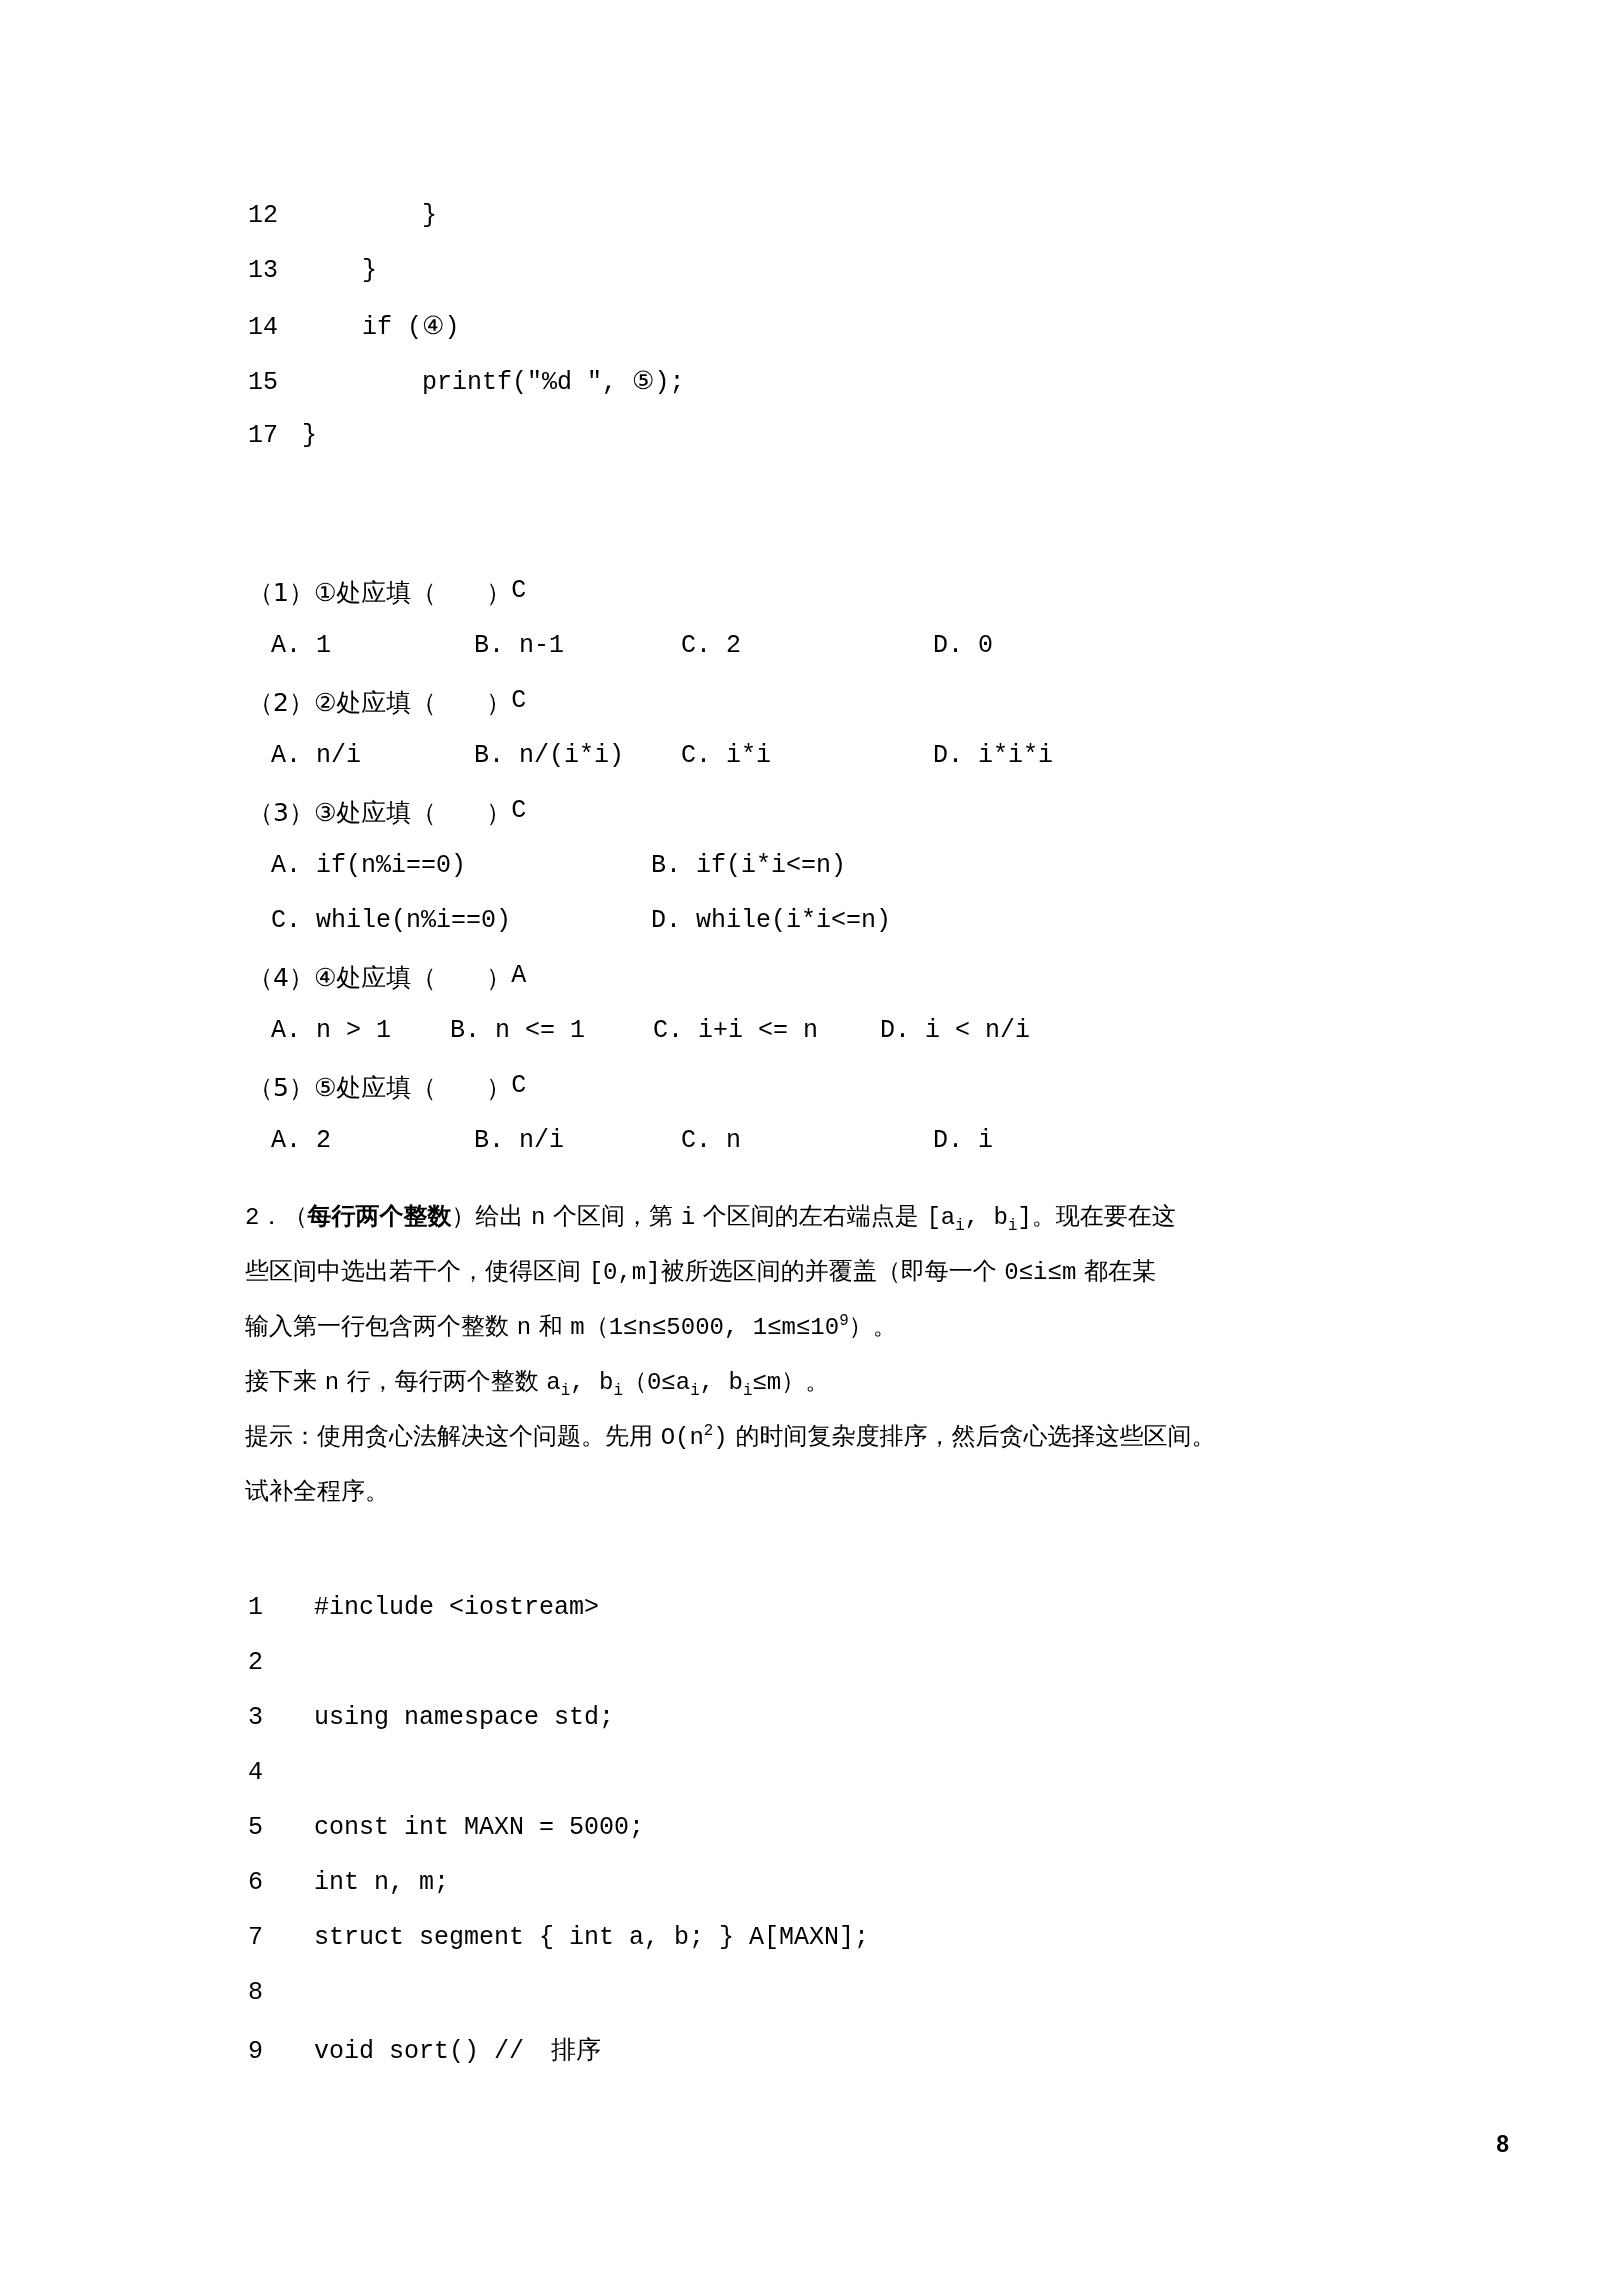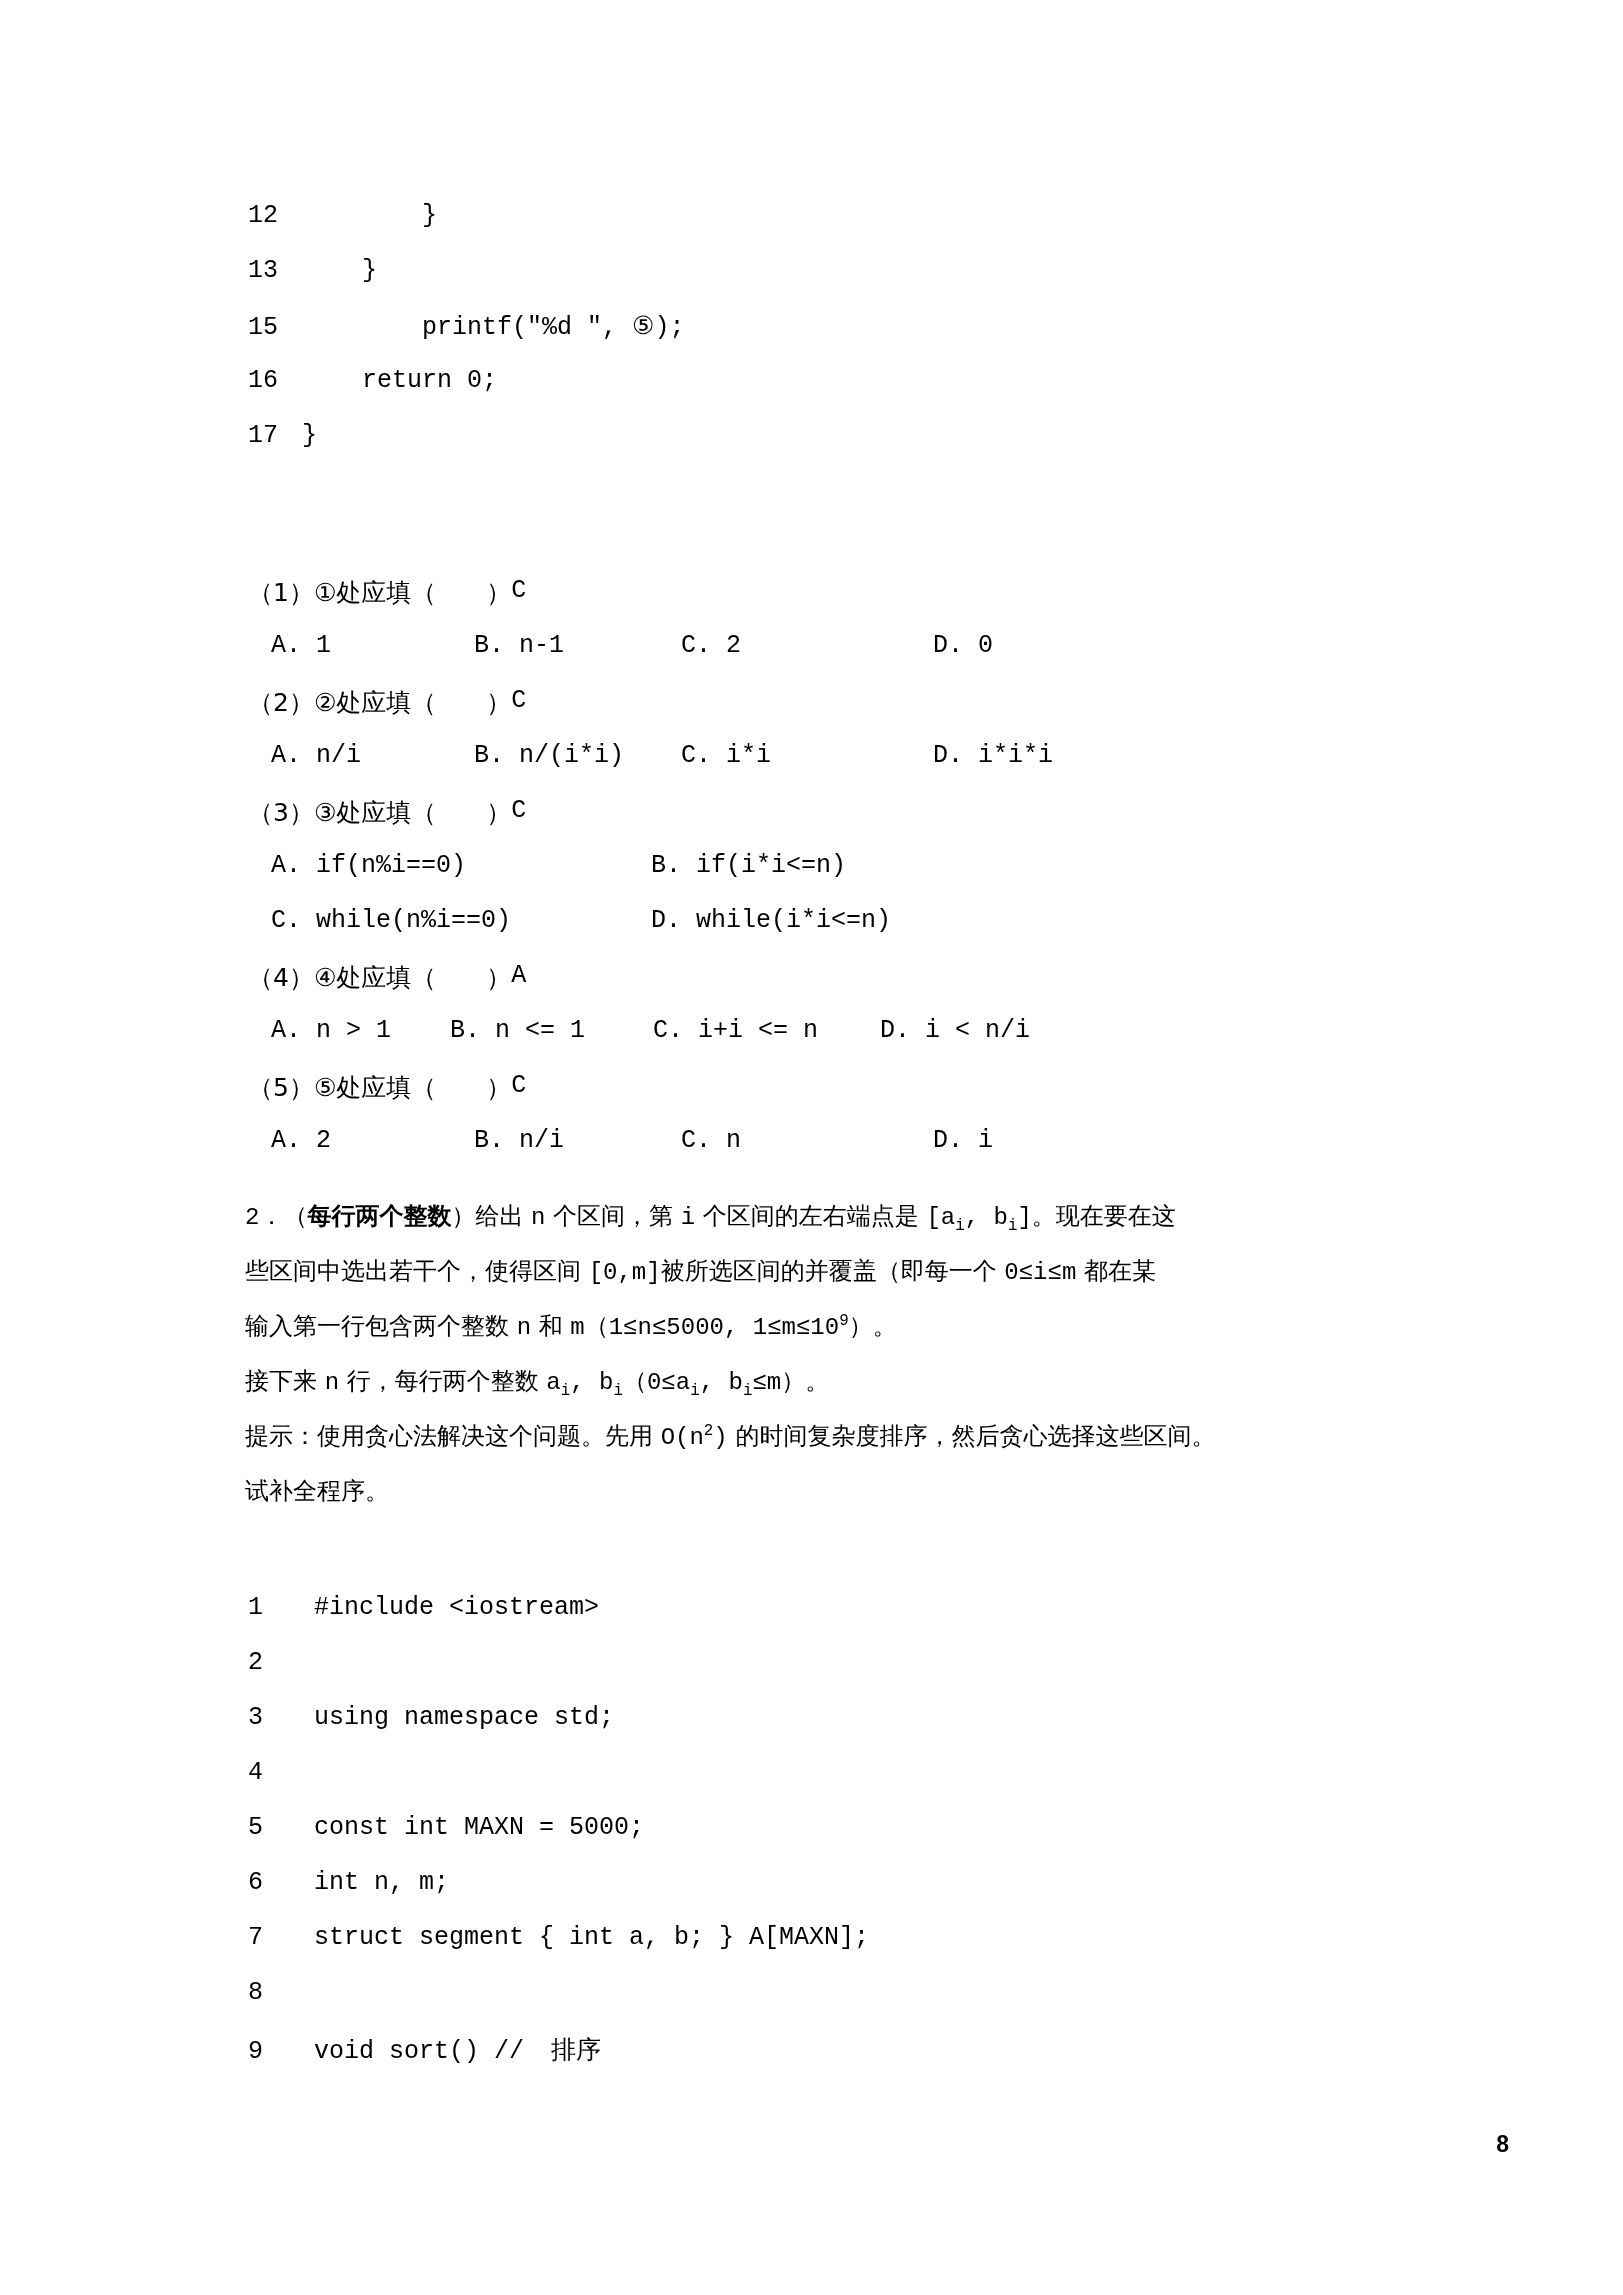--- a/index.html
+++ b/index.html
@@ -158,26 +158,26 @@
   <div id="top-code">
       <div class="code-line">
         <span class="ln">12</span>
         <span class="src">        }</span>
       </div>
       <div class="code-line">
         <span class="ln">13</span>
         <span class="src">    }</span>
       </div>
       <div class="code-line">
+        <span class="ln">14</span>
+        <span class="src">    if (④)</span>
+      </div>
+      <div class="code-line">
         <span class="ln">15</span>
         <span class="src">        printf("%d ", ⑤);</span>
-      </div>
-      <div class="code-line">
-        <span class="ln">16</span>
-        <span class="src">    return 0;</span>
       </div>
       <div class="code-line">
         <span class="ln">17</span>
         <span class="src">}</span>
       </div>
     </div>
 
   <div id="questions">
       <div class="q-block">
         <div class="q-head"><span>（1）①处应填（　　）</span><span class="q-ans">C</span></div>

